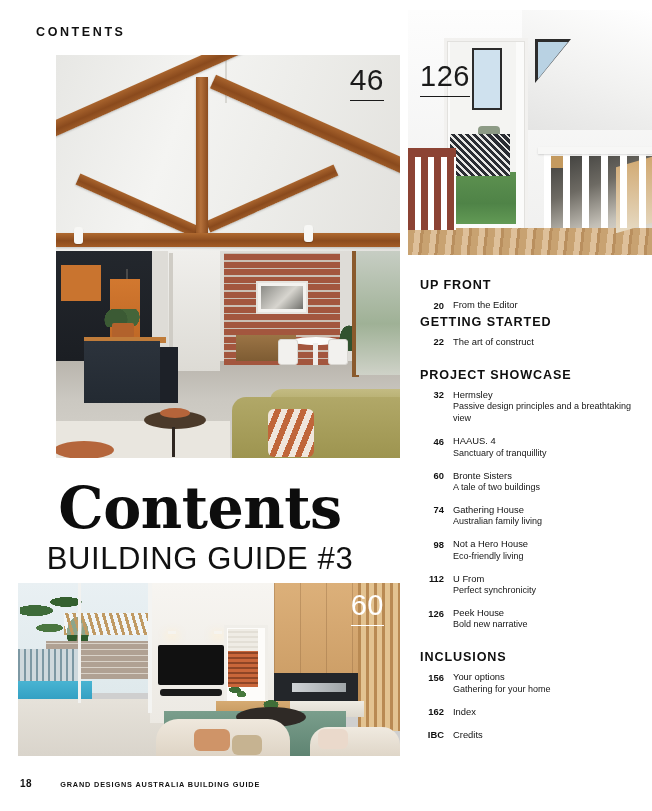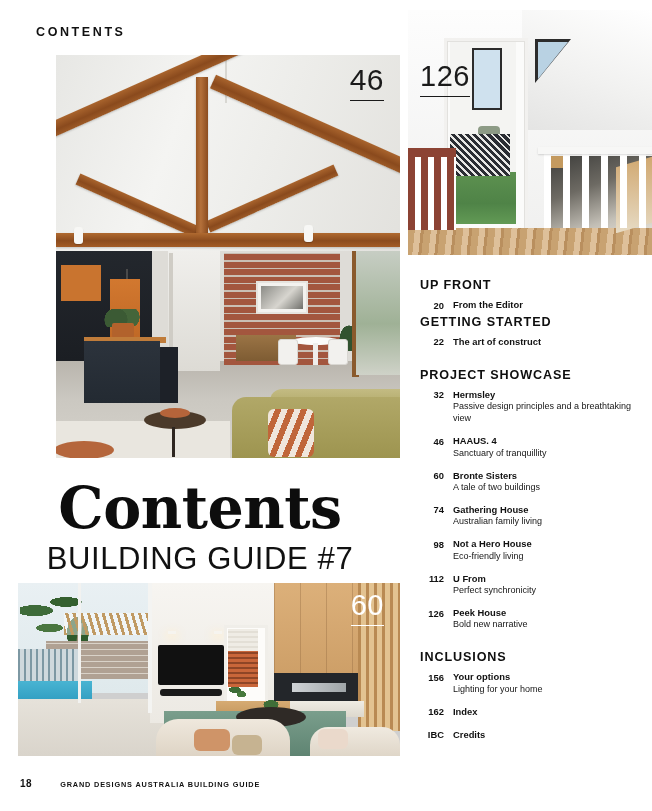--- a/index.html
+++ b/index.html
@@ -208,21 +208,21 @@
     margin:0 0 7px 0;
   }
   .sec-head.gap{margin-top:2px;}
   .sec-head.gap-lg{margin-top:19px;}
   .entry{display:flex;margin-bottom:3px;}
   .entry .num{
     width:24px;min-width:24px;text-align:right;
     font-size:9.4px;font-weight:bold;color:#111;line-height:1.32;padding-top:0.5px;
   }
   .entry .body{margin-left:9px;}
-  .entry .ttl{font-size:9.4px;font-weight:bold;color:#111;line-height:1.32;}
+  .entry .ttl{font-size:9.4px;font-weight:normal;color:#111;line-height:1.32;}
   .entry .sub{font-size:9px;font-weight:400;color:#161616;line-height:1.33;}
   .entry.spaced{margin-bottom:10px;}
 
   
   .footer{position:absolute;left:20px;bottom:22px;display:flex;align-items:baseline;}
   .fnum{font-size:10px;font-weight:bold;letter-spacing:.5px;color:#111;}
   .ftxt{margin-left:28px;font-size:7.3px;font-weight:bold;letter-spacing:.85px;color:#111;}
 </style>
 </head>
 <body>
@@ -303,21 +303,21 @@
     <div class="balus-top"></div>
     <div class="red-rail">
       <div class="posts"></div>
       <div class="cap"></div>
     </div>
     <div class="pnum dark" style="left:12px;top:52px;font-size:29px">126</div>
   </div>
 
   <div class="title-block">
     <div class="title-main">Contents</div>
-    <div class="title-sub">BUILDING GUIDE #7</div>
+    <div class="title-sub">BUILDING GUIDE #3</div>
   </div>
 
   <div class="photo" id="shot60">
     <div class="s60-sky"></div>
     <div class="s60-palm"></div>
     <div class="palm-trunk"></div>
     <div class="pergola"></div>
     <div class="stonewall"></div>
     <div class="fence"></div>
     <div class="pool"></div>
@@ -415,21 +415,21 @@
         <div class="body">
           <div class="ttl">Peek House</div>
           <div class="sub">Bold new narrative</div>
         </div>
       </div>
       <div class="sec-head gap-lg">INCLUSIONS</div>
       <div class="entry spaced">
         <div class="num">156</div>
         <div class="body">
           <div class="ttl">Your options</div>
-          <div class="sub">Lighting for your home</div>
+          <div class="sub">Gathering for your home</div>
         </div>
       </div>
       <div class="entry spaced">
         <div class="num">162</div>
         <div class="body">
           <div class="ttl">Index</div>
         </div>
       </div>
       <div class="entry spaced">
         <div class="num">IBC</div>

